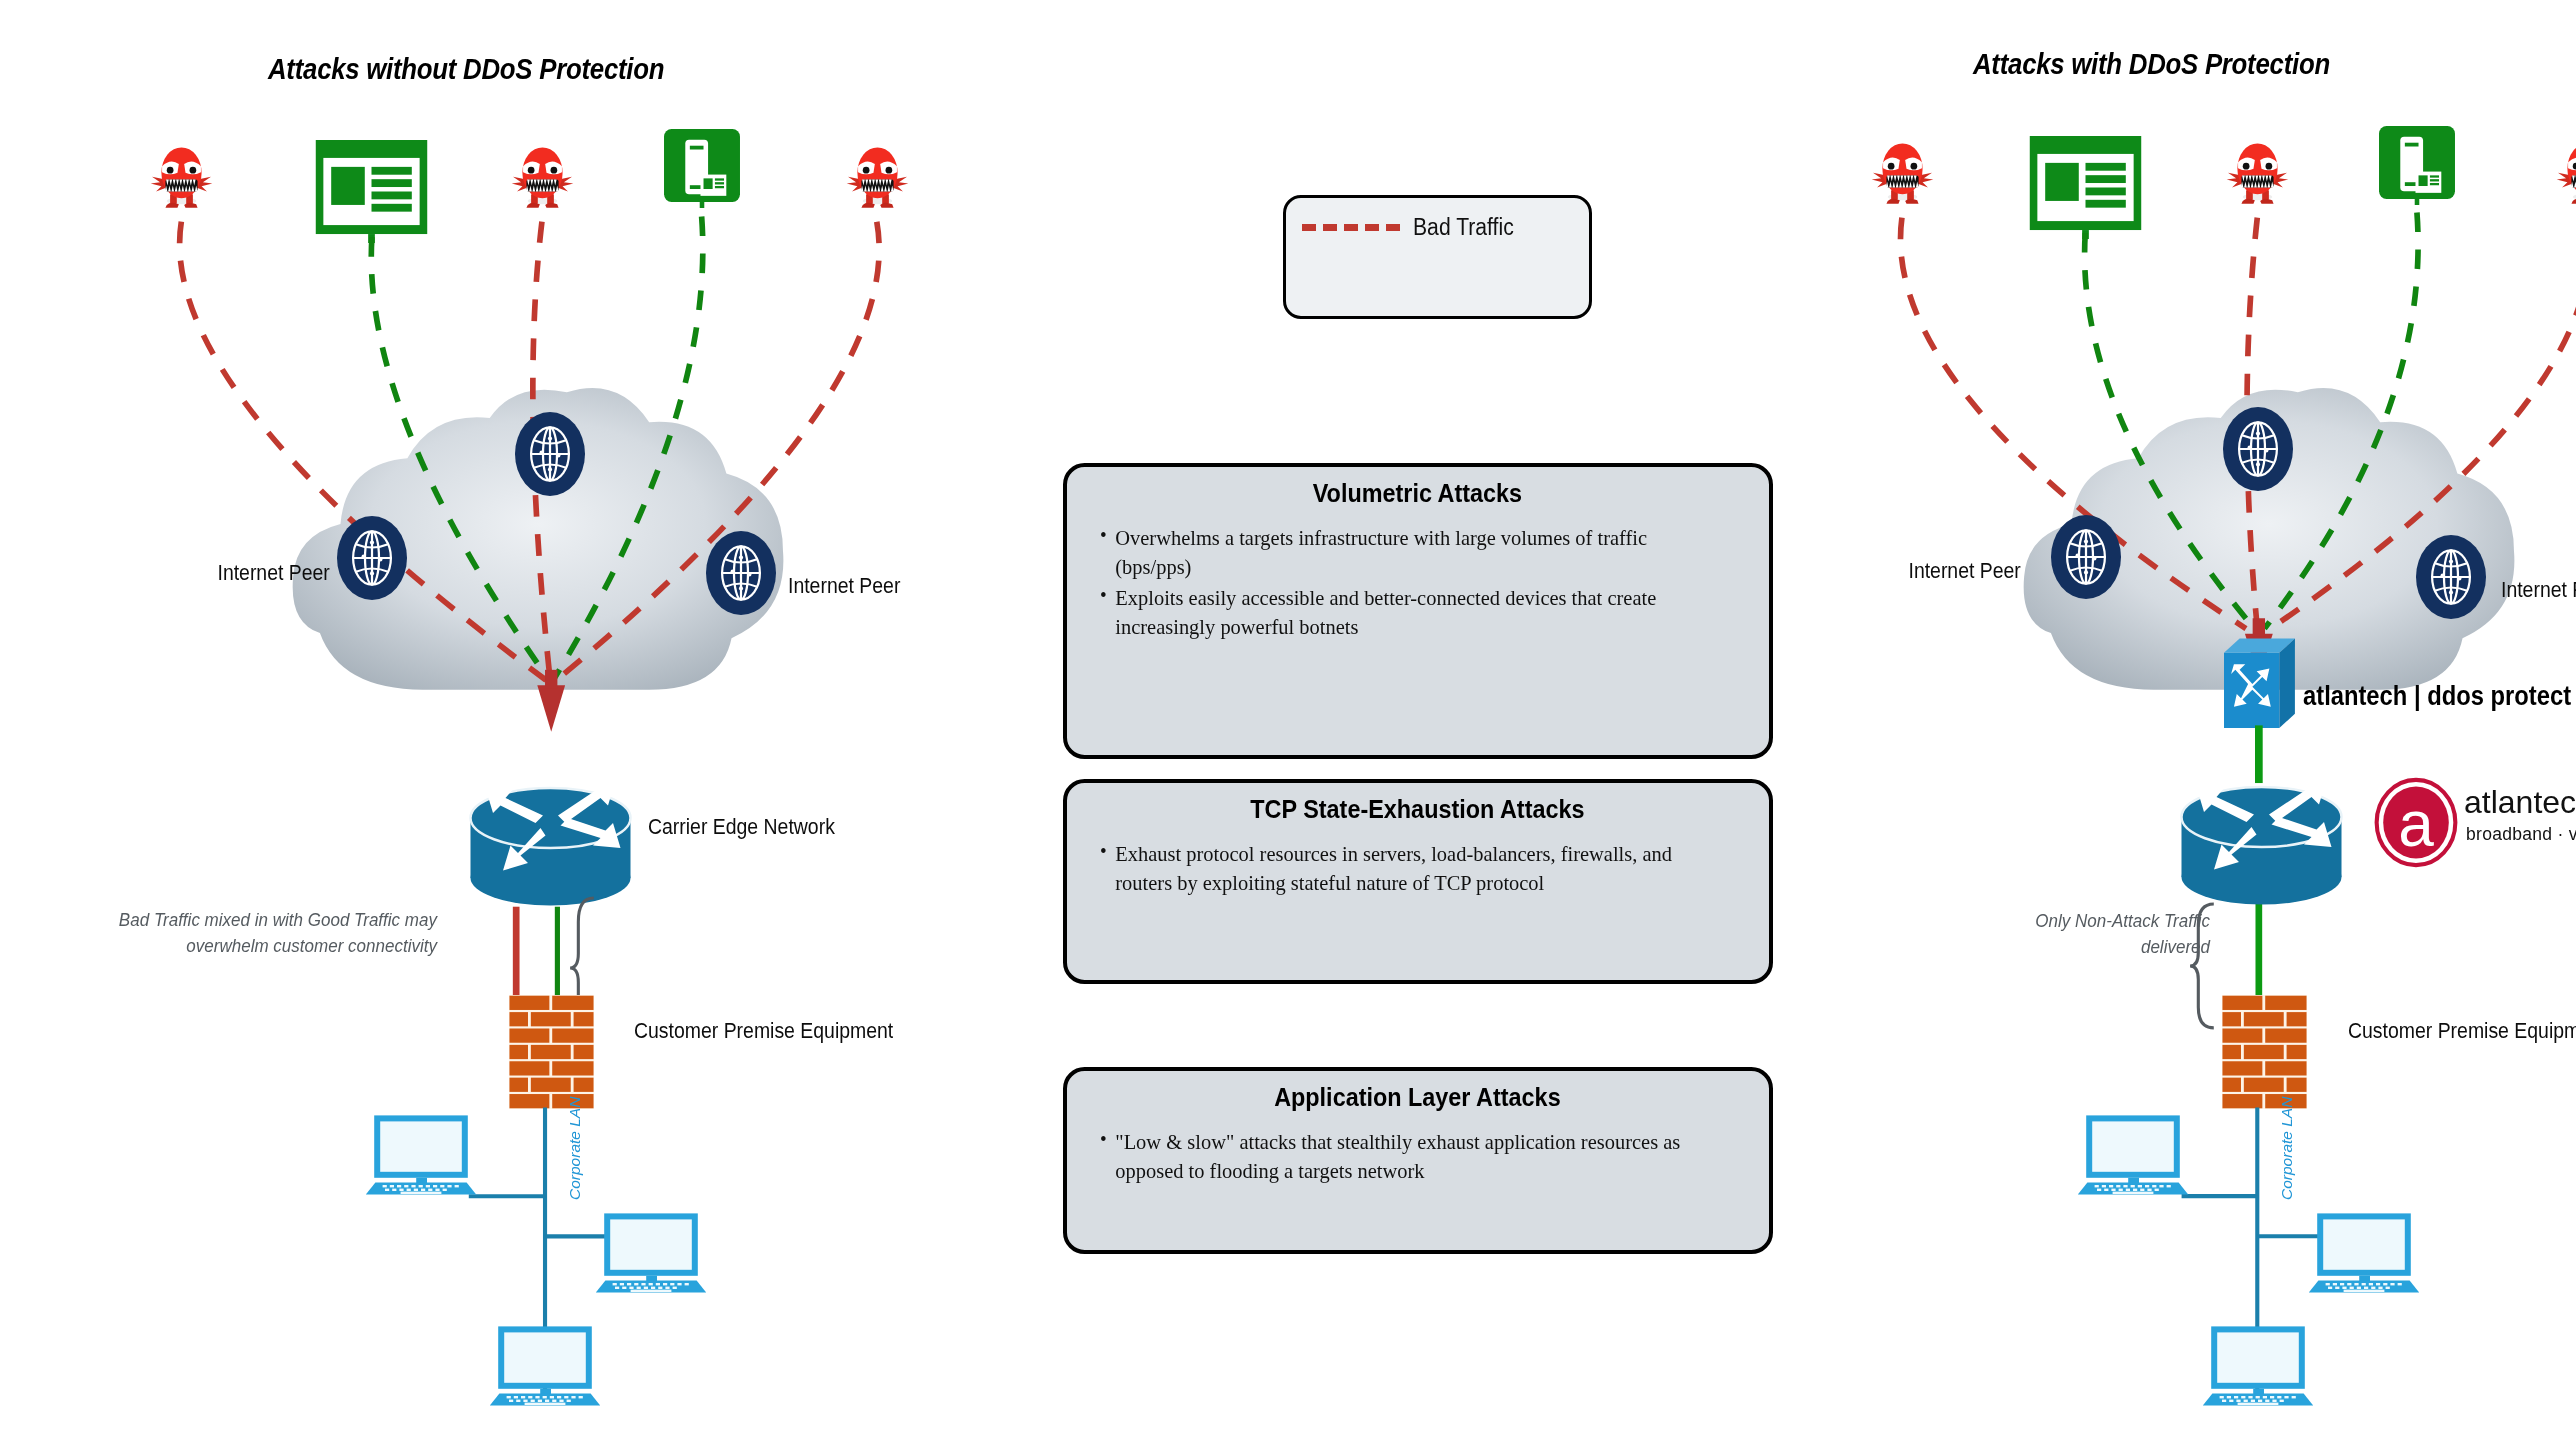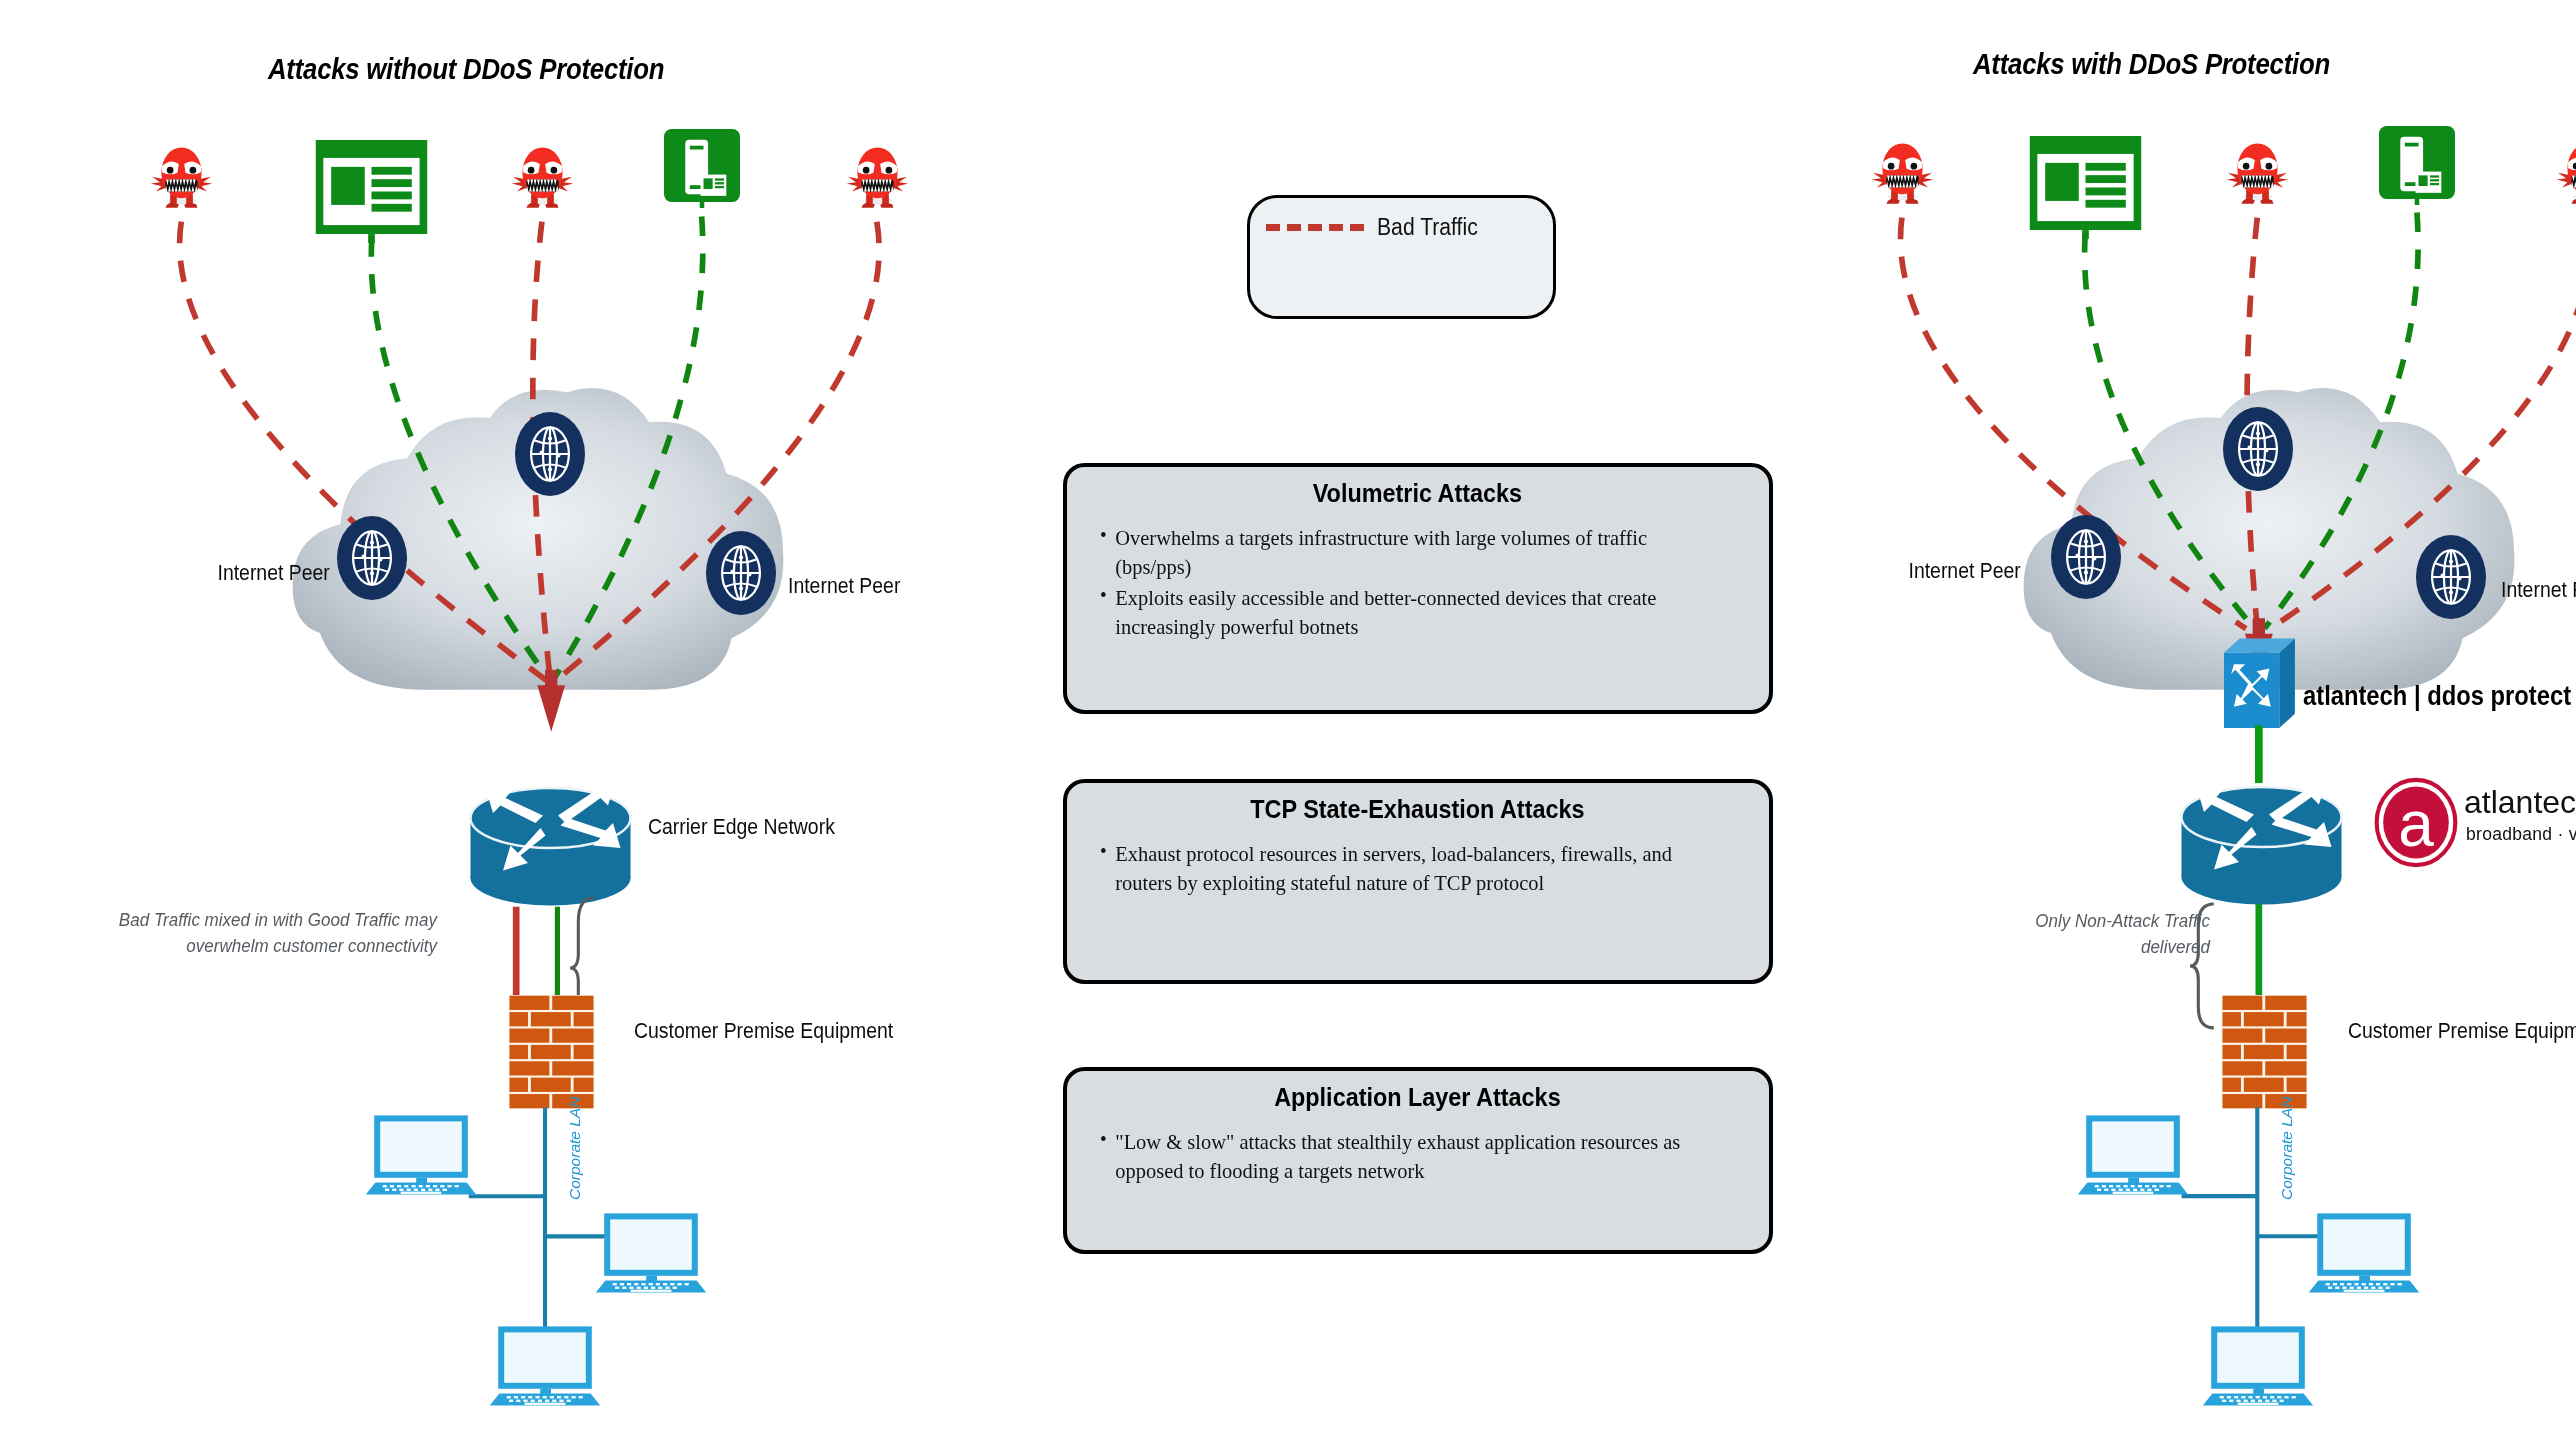--- a/index.html
+++ b/index.html
@@ -40,22 +40,23 @@
   }
 
   .ddos-brand{
     font-family:"Liberation Sans",sans-serif;
     font-weight:bold;font-size:27px;color:#000;white-space:nowrap;
     transform:scaleX(0.88);transform-origin:left center;
   }
 
   
   .legend-box{
-    background:#eef1f3;border:3.6px solid #000;border-radius:30px;
+    background:#eef1f3;border:3.6px solid #000;border-radius:18px;
     box-sizing:border-box;
+    margin-left:36px;
   }
   .legend-row{display:flex;align-items:center;height:50%;padding-left:15.5px;}
   .legend-dash{width:98px;height:0;border-top:7.2px dashed;margin-right:13.4px;}
   .legend-text{
     font-family:"Liberation Sans",sans-serif;font-size:23px;color:#111;
     white-space:nowrap;transform:scaleX(0.92);transform-origin:left center;
   }
 
   
   .card{
@@ -369,21 +370,21 @@
 
   <div class="abs" style="left:1041px;top:0;width:737px;height:1442px;">
 
     <div class="abs legend-box" style="left:206px;top:195px;width:309px;height:124px;">
       <div class="legend-row">
         <span class="legend-dash" style="border-top-color:#c0392f;"></span>
         <span class="legend-text">Bad Traffic</span>
       </div>
     </div>
 
-    <div class="card" style="left:21.6px;top:463px;width:710px;height:251px;">
+    <div class="card" style="left:21.6px;top:463px;width:710px;height:296px;">
       <div class="card-title">Volumetric Attacks</div>
       <ul class="card-list">
         <li>Overwhelms a targets infrastructure with large volumes of traffic (bps/pps)</li>
         <li>Exploits easily accessible and better-connected devices that create increasingly powerful botnets</li>
       </ul>
     </div>
 
     <div class="card" style="left:21.6px;top:1067px;width:710px;height:187px;">
       <div class="card-title">Application Layer Attacks</div>
       <ul class="card-list">

